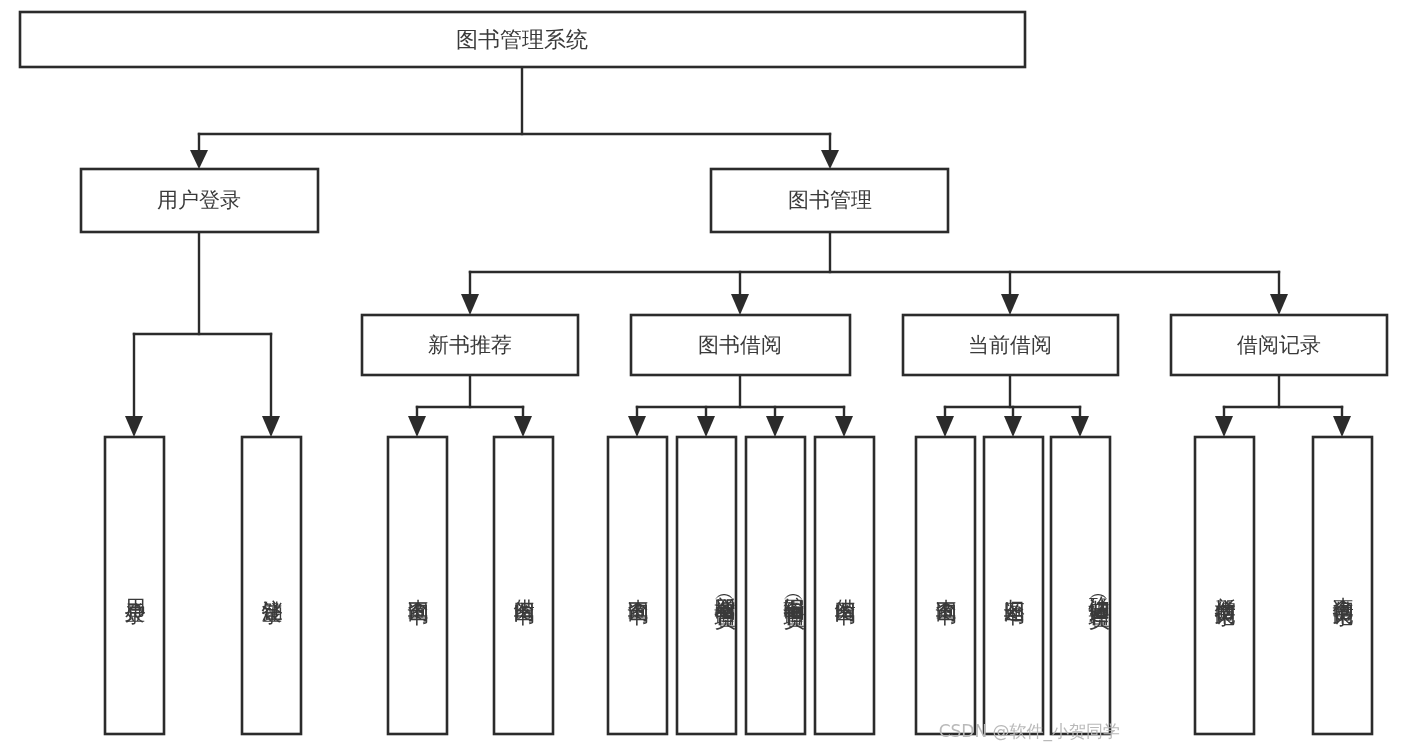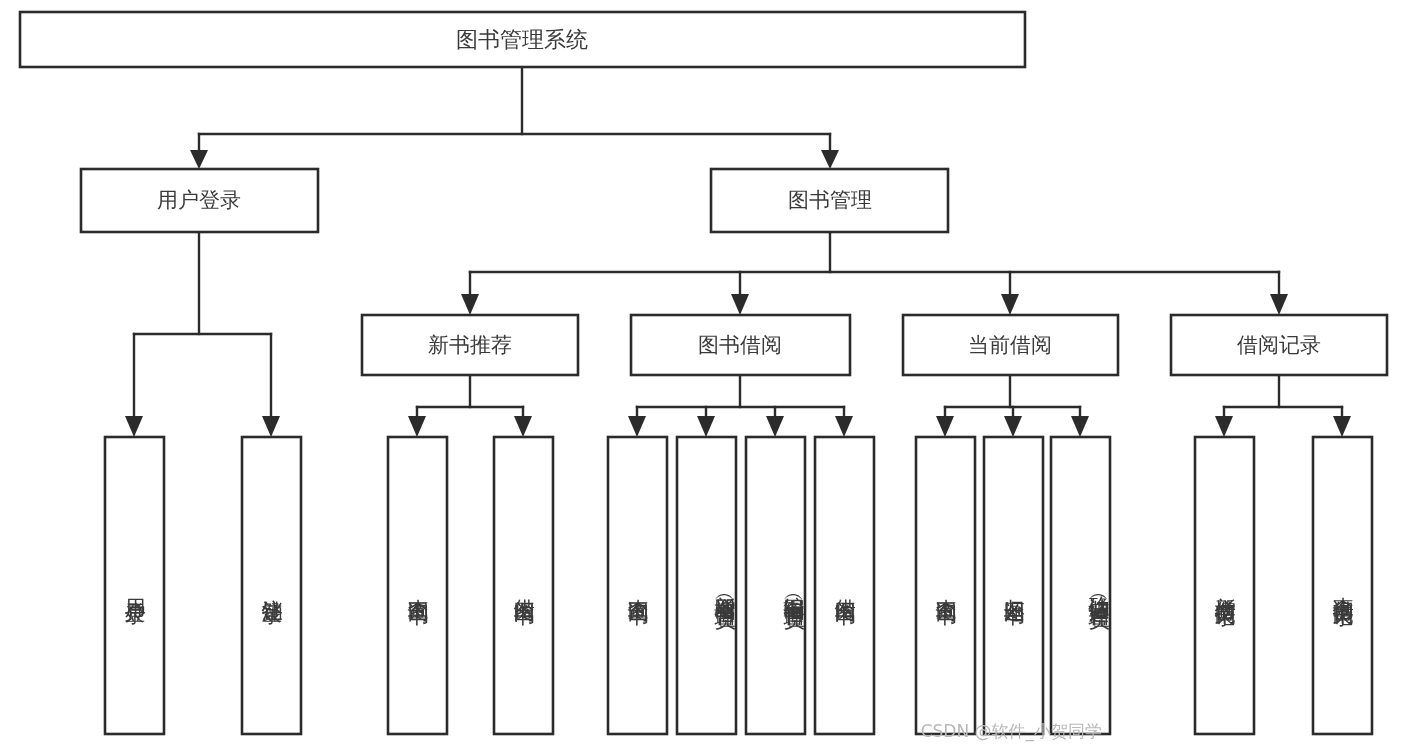--- a/index.html
+++ b/index.html
@@ -11,21 +11,21 @@
   .conn{stroke:#2b2b2b;stroke-width:2.4;fill:none;stroke-linecap:square;}
   .arrowhead{fill:#2b2b2b;stroke:none;}
   .nodelabel{font-family:"DejaVu Sans","Liberation Sans",sans-serif;
              font-size:21px;fill:#3a3a3a;text-anchor:middle;dominant-baseline:middle;}
   .rootlabel{font-size:22px;}
   .vlabel{position:absolute;display:flex;align-items:center;justify-content:center;
           writing-mode:vertical-rl;text-orientation:upright;
           font-family:"DejaVu Sans","Liberation Sans",sans-serif;
           font-size:21px;line-height:1.12;color:#3a3a3a;letter-spacing:2px;
           pointer-events:none;text-align:center;}
-  .watermark{position:absolute;right:24px;bottom:4px;font-size:17px;color:#b9b9b9;
+  .watermark{position:absolute;right:6px;bottom:4px;font-size:17px;color:#b9b9b9;
              font-family:"DejaVu Sans","Liberation Sans",sans-serif;white-space:nowrap;}
 </style>
 </head>
 <body>
 
 <div id="canvas">
 
   <svg viewBox="0 0 1405 747" xmlns="http://www.w3.org/2000/svg">
 
     <g>

